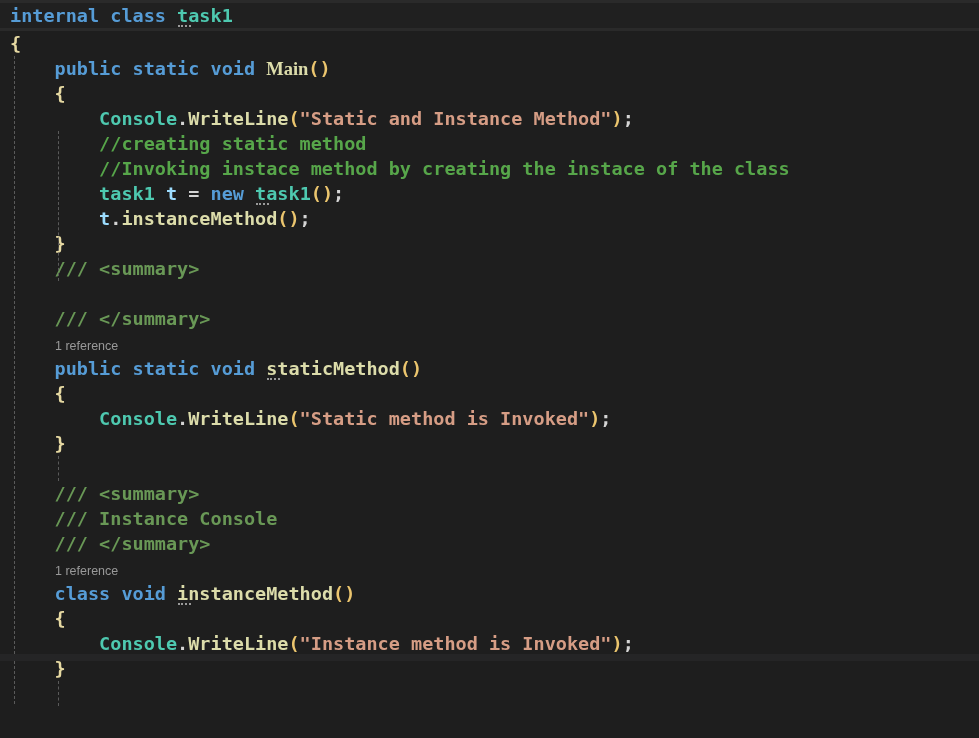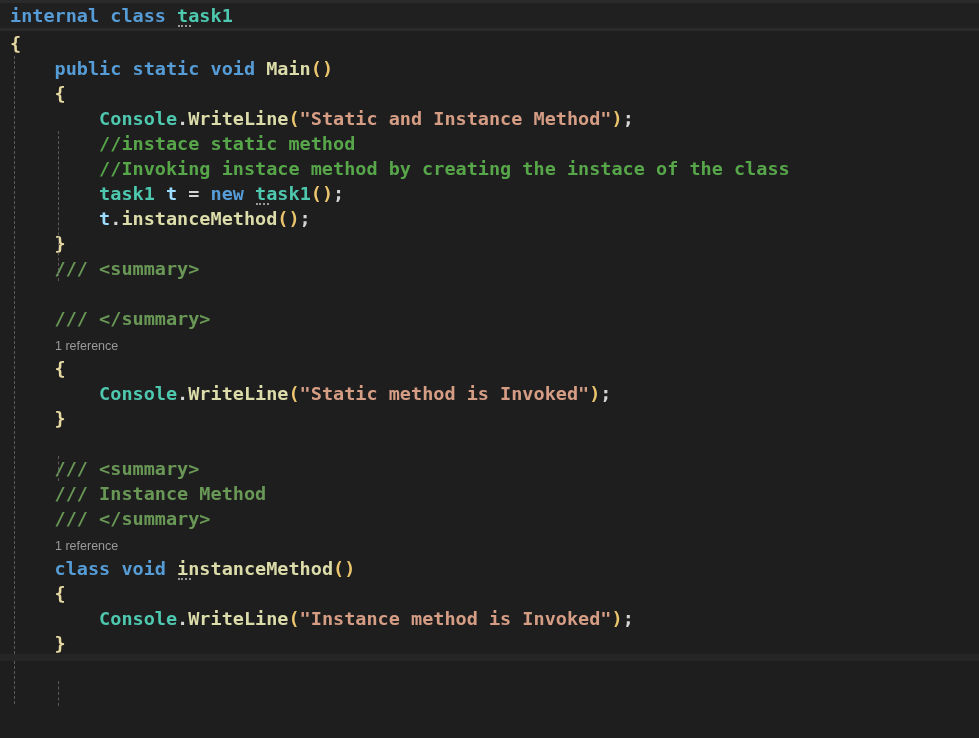--- a/index.html
+++ b/index.html
@@ -75,38 +75,39 @@
 <div class="editor">
   <div class="top-strip"></div>
   <div class="sticky-line"><span style="color: rgb(86, 156, 214);">internal class </span><span class="hint" style="color: rgb(78, 201, 176);">task1</span></div>
   <div class="content">
     <div class="guide" style="left:14px; top:25px; height:648px;"></div>
     <div class="guide" style="left:58px; top:100px; height:150px;"></div>
     <div class="guide" style="left:58px; top:425px; height:25px;"></div>
     <div class="guide" style="left:58px; top:650px; height:25px;"></div>
     <div>
         <div class="line"><span style="color: rgb(230, 217, 162);">{</span></div>
-        <div class="line"><span style="color: rgb(212, 212, 212);">    </span><span style="color: rgb(86, 156, 214);">public static void </span><span style="color: rgb(220, 220, 170);">Main</span><span style="color: rgb(235, 197, 110);">()</span></div>
+        <div class="line"><span style="color: rgb(212, 212, 212);">    </span><span style="color: rgb(86, 156, 214);">public static void </span><span style="color: rgb(220, 220, 170); font-family: Liberation Serif, serif;">Main</span><span style="color: rgb(235, 197, 110);">()</span></div>
         <div class="line"><span style="color: rgb(212, 212, 212);">    </span><span style="color: rgb(230, 217, 162);">{</span></div>
         <div class="line"><span style="color: rgb(212, 212, 212);">        </span><span style="color: rgb(78, 201, 176);">Console</span><span style="color: rgb(212, 212, 212);">.</span><span style="color: rgb(220, 220, 170);">WriteLine</span><span style="color: rgb(235, 197, 110);">(</span><span style="color: rgb(214, 157, 133);">"Static and Instance Method"</span><span style="color: rgb(235, 197, 110);">)</span><span style="color: rgb(212, 212, 212);">;</span></div>
-        <div class="line"><span style="color: rgb(212, 212, 212);">        </span><span style="color: rgb(87, 166, 74);">//instace static method</span></div>
+        <div class="line"><span style="color: rgb(212, 212, 212);">        </span><span style="color: rgb(87, 166, 74);">//creating static method</span></div>
         <div class="line"><span style="color: rgb(212, 212, 212);">        </span><span style="color: rgb(87, 166, 74); text-align: center;">//Invoking instace method by creating the instace of the class</span></div>
         <div class="line"><span style="color: rgb(212, 212, 212);">        </span><span style="color: rgb(78, 201, 176);">task1</span><span style="color: rgb(212, 212, 212);"> </span><span style="color: rgb(156, 220, 254);">t</span><span style="color: rgb(212, 212, 212);"> = </span><span style="color: rgb(86, 156, 214);">new</span><span style="color: rgb(212, 212, 212);"> </span><span class="hint" style="color: rgb(78, 201, 176);">task1</span><span style="color: rgb(235, 197, 110);">()</span><span style="color: rgb(212, 212, 212);">;</span></div>
         <div class="line"><span style="color: rgb(212, 212, 212);">        </span><span style="color: rgb(156, 220, 254);">t</span><span style="color: rgb(212, 212, 212);">.</span><span style="color: rgb(220, 220, 170);">instanceMethod</span><span style="color: rgb(235, 197, 110);">()</span><span style="color: rgb(212, 212, 212);">;</span></div>
         <div class="line"><span style="color: rgb(212, 212, 212);">    </span><span style="color: rgb(230, 217, 162);">}</span></div>
         <div class="line"><span style="color: rgb(212, 212, 212);">    </span><span style="color: rgb(105, 152, 86);">/// &lt;summary&gt;</span></div>
         <div class="line"><span style="color: rgb(212, 212, 212);">    </span></div>
         <div class="line"><span style="color: rgb(212, 212, 212);">    </span><span style="color: rgb(105, 152, 86);">/// &lt;/summary&gt;</span></div>
         <div class="line lens-line"><span class="lens">1 reference</span></div>
+        <div class="line"><span style="color: rgb(212, 212, 212);">    </span><span style="color: rgb(86, 156, 214);">public static void </span><span class="hint" style="color: rgb(220, 220, 170);">staticMethod</span><span style="color: rgb(235, 197, 110);">()</span></div>
         <div class="line"><span style="color: rgb(212, 212, 212);">    </span><span style="color: rgb(230, 217, 162);">{</span></div>
         <div class="line"><span style="color: rgb(212, 212, 212);">        </span><span style="color: rgb(78, 201, 176);">Console</span><span style="color: rgb(212, 212, 212);">.</span><span style="color: rgb(220, 220, 170);">WriteLine</span><span style="color: rgb(235, 197, 110);">(</span><span style="color: rgb(214, 157, 133);">"Static method is Invoked"</span><span style="color: rgb(235, 197, 110);">)</span><span style="color: rgb(212, 212, 212);">;</span></div>
         <div class="line"><span style="color: rgb(212, 212, 212);">    </span><span style="color: rgb(230, 217, 162);">}</span></div>
         <div class="line"></div>
         <div class="line"><span style="color: rgb(212, 212, 212);">    </span><span style="color: rgb(105, 152, 86);">/// &lt;summary&gt;</span></div>
-        <div class="line"><span style="color: rgb(212, 212, 212);">    </span><span style="color: rgb(105, 152, 86);">/// Instance Method</span></div>
+        <div class="line"><span style="color: rgb(212, 212, 212);">    </span><span style="color: rgb(105, 152, 86);">/// Instance Console</span></div>
         <div class="line"><span style="color: rgb(212, 212, 212);">    </span><span style="color: rgb(105, 152, 86);">/// &lt;/summary&gt;</span></div>
         <div class="line lens-line"><span class="lens">1 reference</span></div>
         <div class="line"><span style="color: rgb(212, 212, 212);">    </span><span style="color: rgb(86, 156, 214);">class void </span><span class="hint" style="color: rgb(220, 220, 170);">instanceMethod</span><span style="color: rgb(235, 197, 110);">()</span></div>
         <div class="line"><span style="color: rgb(212, 212, 212);">    </span><span style="color: rgb(230, 217, 162);">{</span></div>
         <div class="line"><span style="color: rgb(212, 212, 212);">        </span><span style="color: rgb(78, 201, 176);">Console</span><span style="color: rgb(212, 212, 212);">.</span><span style="color: rgb(220, 220, 170);">WriteLine</span><span style="color: rgb(235, 197, 110);">(</span><span style="color: rgb(214, 157, 133);">"Instance method is Invoked"</span><span style="color: rgb(235, 197, 110);">)</span><span style="color: rgb(212, 212, 212);">;</span></div>
         <div class="line"><span style="color: rgb(212, 212, 212);">    </span><span style="color: rgb(230, 217, 162);">}</span></div>
       </div>
   </div>
   <div class="bottom-strip"></div>
 </div>

